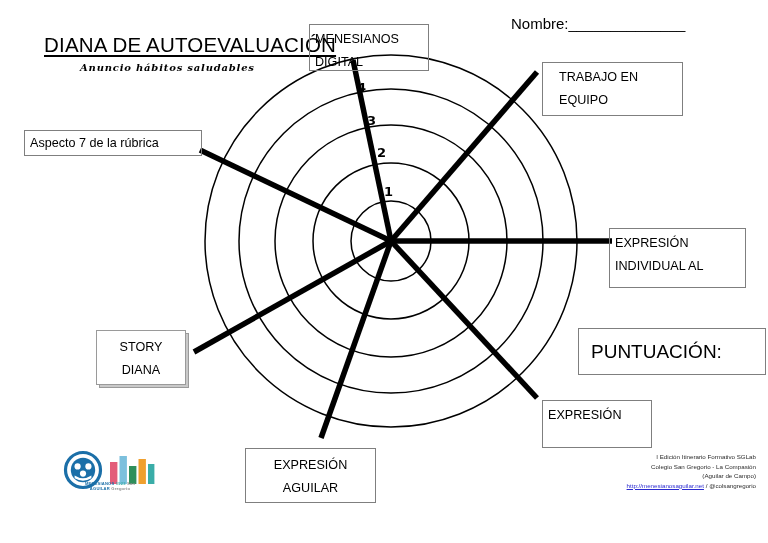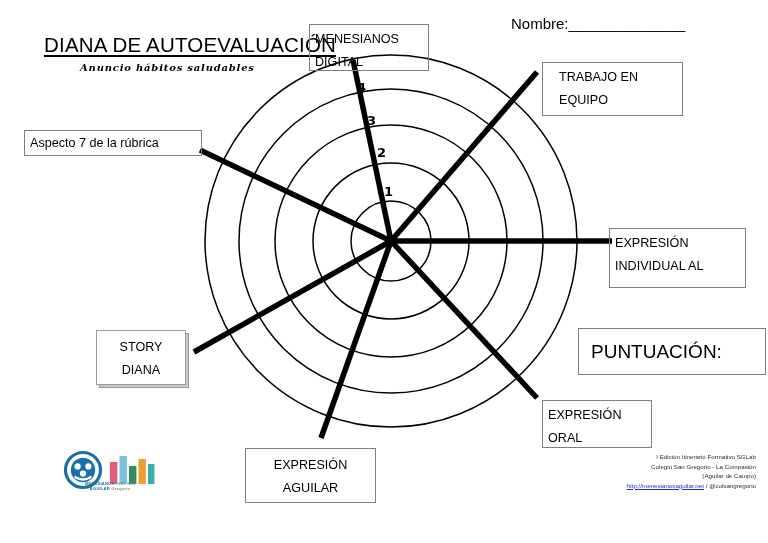--- a/index.html
+++ b/index.html
@@ -194,21 +194,20 @@
     <div>EXPRESIÓN</div>
     <div>INDIVIDUAL AL</div>
   </div>
 
   <div class="box" id="box-puntuacion">
     <div>PUNTUACIÓN:</div>
   </div>
 
   <div class="box" id="box-expresion-oral">
     <div>EXPRESIÓN</div>
-    <div>ORAL</div>
   </div>
 
   <div class="box center-text" id="box-expresion-corporal">
     <div>EXPRESIÓN</div>
     <div>AGUILAR</div>
   </div>
 
   <div class="box center-text shadowed" id="box-story">
     <div>STORY</div>
     <div>DIANA</div>

